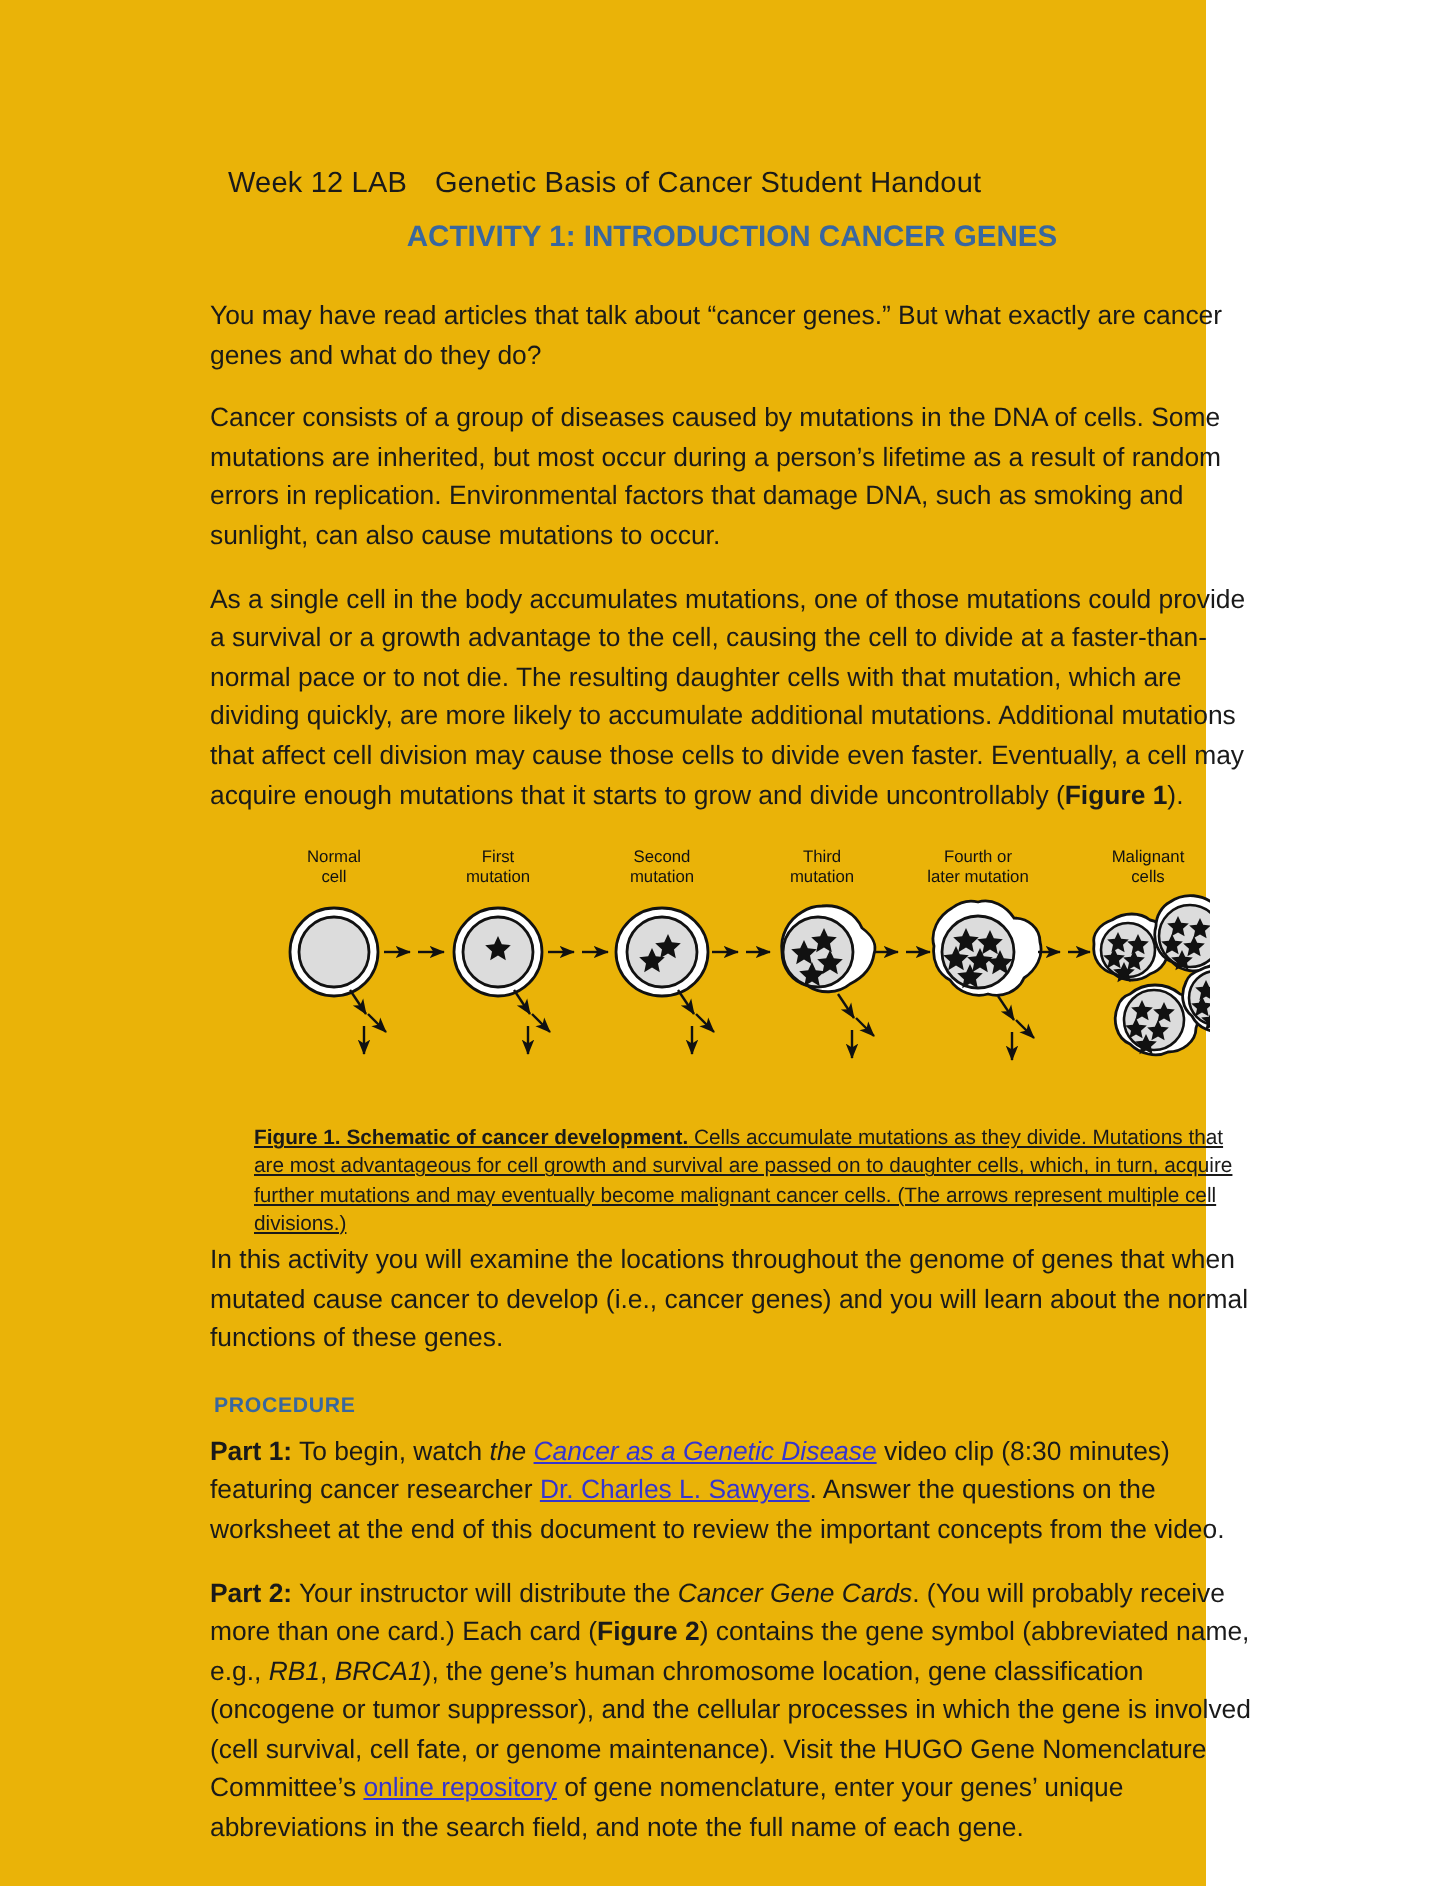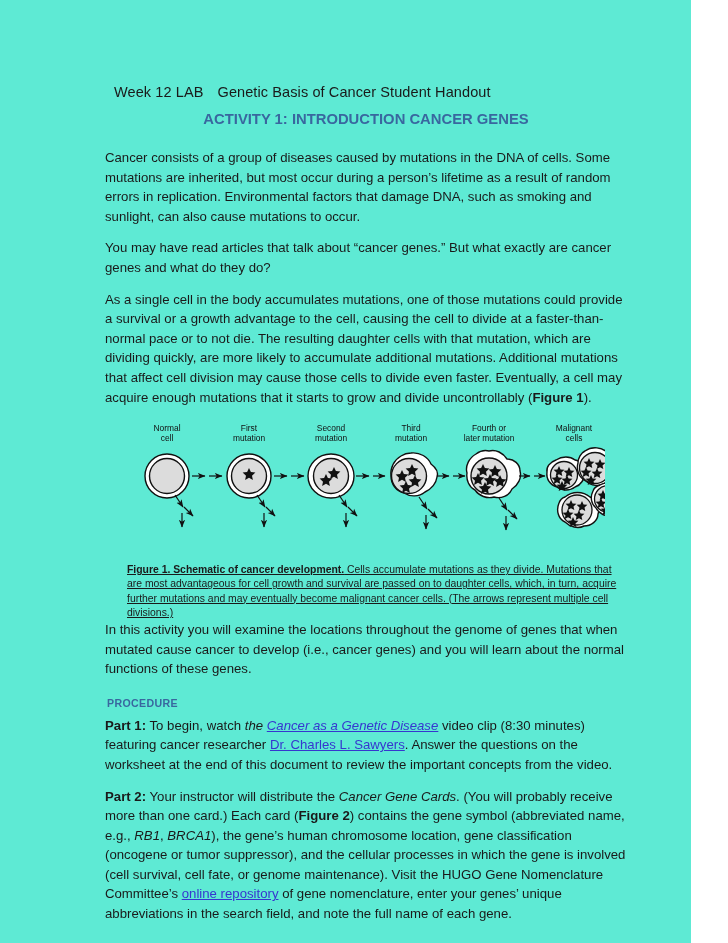--- a/index.html
+++ b/index.html
@@ -11,23 +11,23 @@
     width: 728px;
     height: 943px;
     font-family: "Liberation Sans", sans-serif;
     color: #1a1a1a;
     position: relative;
     overflow: hidden;
   }
   .page {
     position: absolute;
     left: 0; top: 0;
-    width: 691px;
+    width: 603px;
     height: 943px;
-    background: #5eead4;
+    background: #eab308;
   }
   .content {
     position: absolute;
     left: 105px;
     top: 84px;
     width: 524px;
   }
 
   
   .doc-header {
@@ -104,22 +104,22 @@
 <div class="page">
   <div class="content">
 
     <div class="doc-header">
       <span class="week">Week 12 LAB</span><span>Genetic Basis of Cancer Student Handout</span>
     </div>
 
     <div class="activity-title">ACTIVITY 1: INTRODUCTION CANCER GENES</div>
 
 
+    <p class="body">You may have read articles that talk about “cancer genes.” But what exactly are cancer genes and what do they do?</p>
     <p class="body">Cancer consists of a group of diseases caused by mutations in the DNA of cells. Some mutations are inherited, but most occur during a person’s lifetime as a result of random errors in replication. Environmental factors that damage DNA, such as smoking and sunlight, can also cause mutations to occur.</p>
-    <p class="body">You may have read articles that talk about “cancer genes.” But what exactly are cancer genes and what do they do?</p>
     <p class="body"><span>As a single cell in the body accumulates mutations, one of those mutations could provide a survival or a growth advantage to the cell, causing the cell to divide at a faster-than-normal pace or to not die. The resulting daughter cells with that mutation, which are dividing quickly, are more likely to accumulate additional mutations. Additional mutations that affect cell division may cause those cells to divide even faster. Eventually, a cell may acquire enough mutations that it starts to grow and divide uncontrollably (</span><span class="bold">Figure 1</span><span>).</span></p>
 
     <div class="figure-wrap">
       <svg class="figure-svg" width="478" height="132" viewBox="0 0 478 132">
         <defs>
           <marker id="ah" markerWidth="7" markerHeight="7" refX="6" refY="3" orient="auto">
             <path d="M0,0.4 L6.4,3 L0,5.6 L1.6,3 Z" fill="#111"></path>
           </marker>
         </defs>
 

